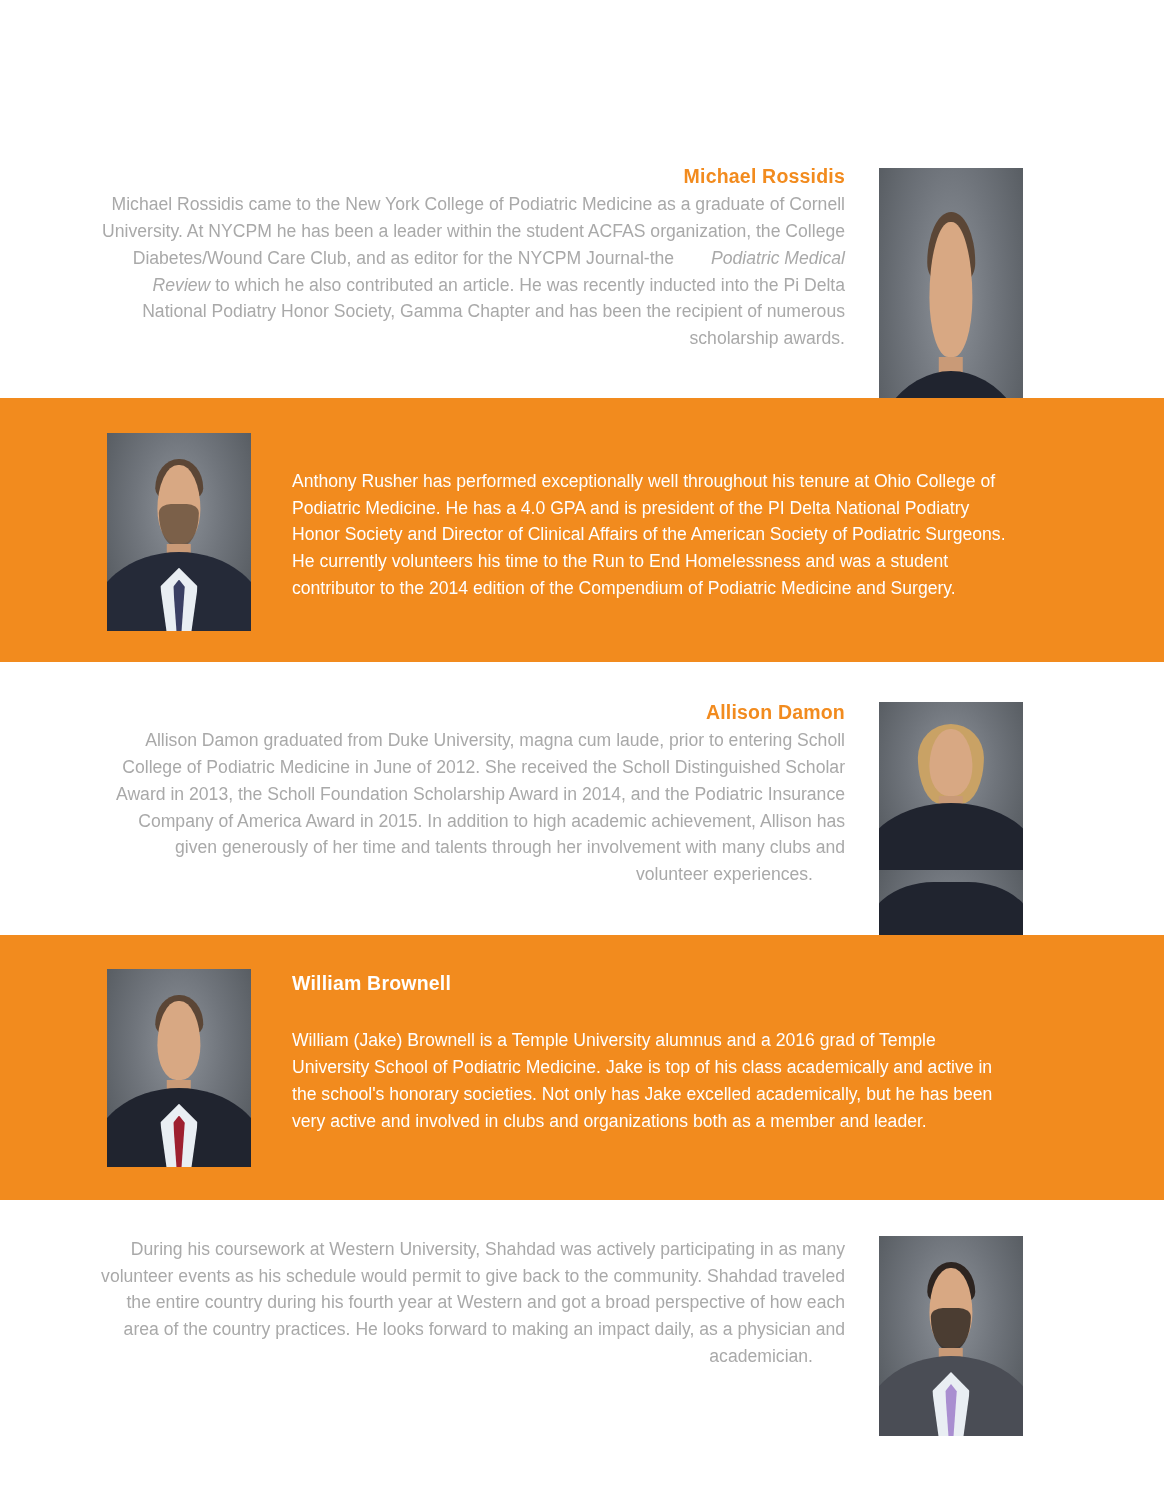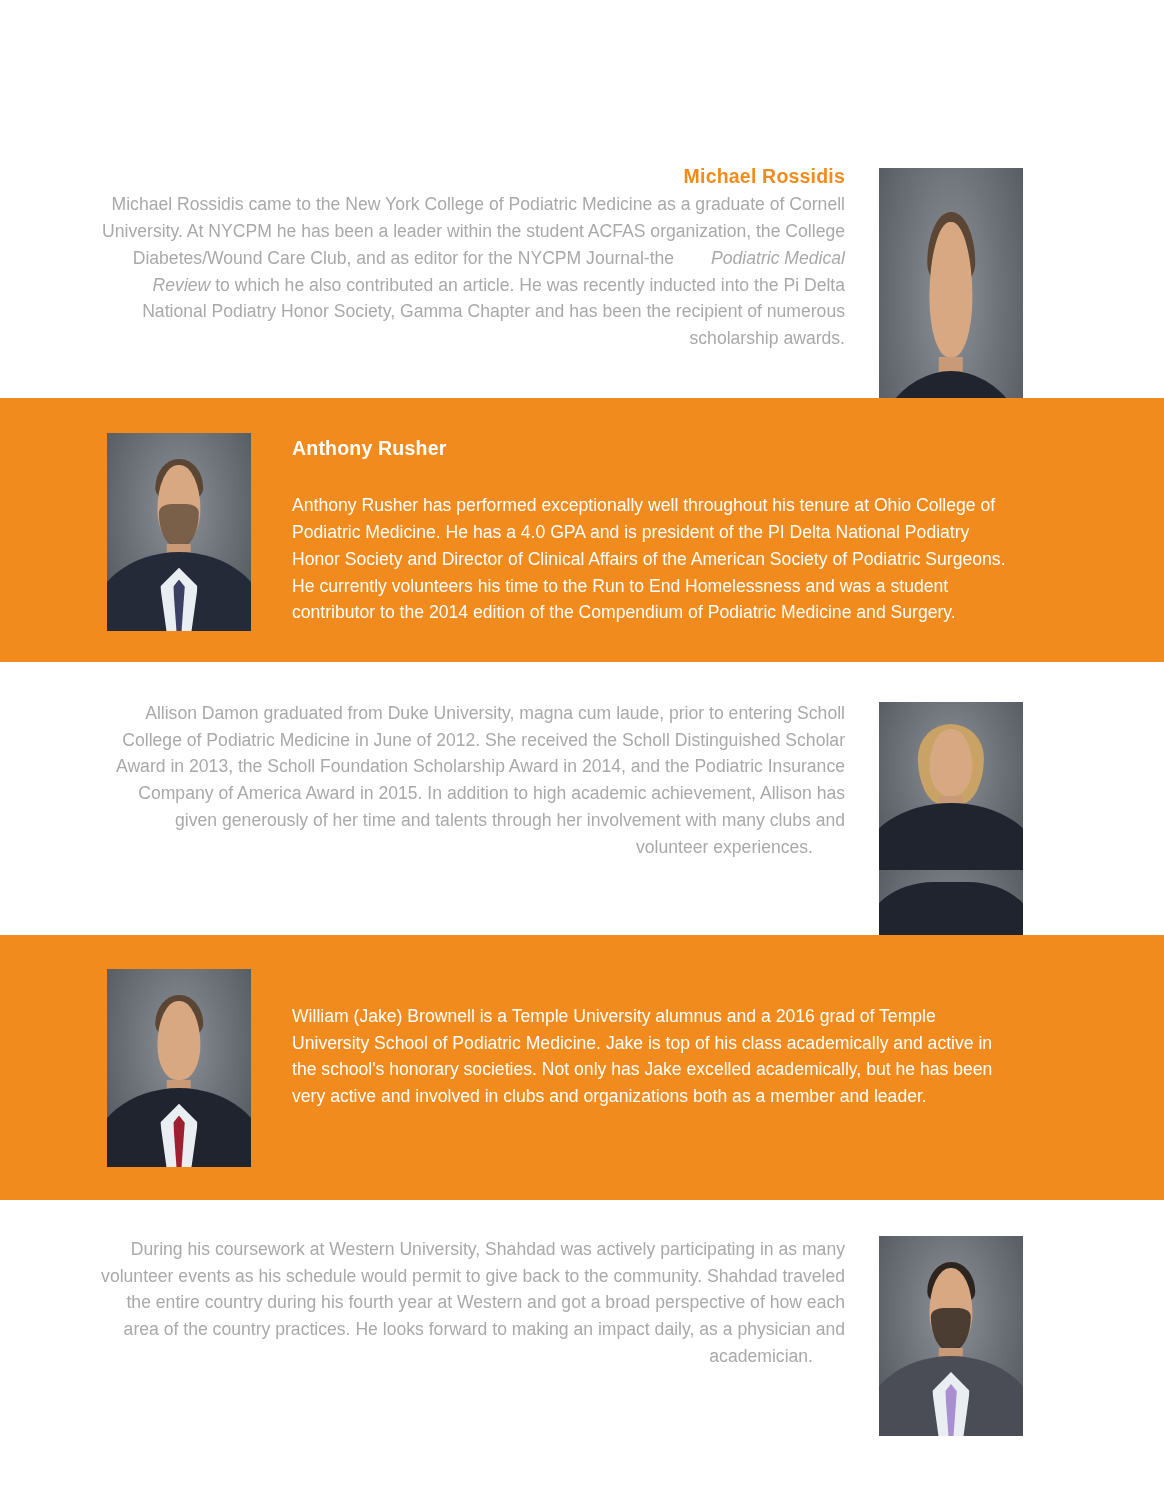--- a/index.html
+++ b/index.html
@@ -224,30 +224,30 @@
           <div class="hair"></div>
           <div class="head"></div>
           <div class="beard"></div>
           <div class="neck"></div>
           <div class="shoulders"></div>
           <div class="shirt"></div>
           <div class="tie"></div>
         </div>
       </div>
       <div class="bio" style="left:292px; top:38px; width:720px;">
-        <div class="name">Anthony Rusher</div>
         <p class="body"><span>Anthony Rusher has performed exceptionally well throughout his tenure at Ohio College of Podiatric Medicine.  He has a 4.0 GPA and is president of the PI Delta National Podiatry Honor Society and Director of Clinical Affairs of the American Society of Podiatric Surgeons. He currently volunteers his time to the Run to End Homelessness and was a student contributor to the 2014 edition of the Compendium of Podiatric Medicine and Surgery.</span><em></em><span></span></p>
       </div>
     </div>
   </div>
 
   <div class="left-rail" style="top:662px; height:273px;"></div>
   <div class="row white" style="top:662px; height:273px;">
     <div class="row-inner">
       <div class="bio" style="left:100px; top:38px; width:745px;">
+        <div class="name">Allison Damon</div>
         <p class="body"><span>Allison Damon graduated from Duke University, magna cum laude, prior to entering Scholl College of Podiatric Medicine in June of 2012. She received the Scholl Distinguished Scholar Award in 2013, the Scholl Foundation Scholarship Award in 2014, and the Podiatric Insurance Company of America Award in 2015. In addition to high academic achievement, Allison has given generously of her time and talents through her involvement with many clubs and volunteer experiences.</span><em></em><span></span></p>
       </div>
       <div class="portrait" style="left:879px; top:40px; width:144px; height:168px;">
         <div class="ph">
           <div class="bg"></div>
           <div class="hair blonde"></div>
           <div class="head"></div>
           <div class="neck"></div>
           <div class="shoulders dark"></div>
         </div>
@@ -268,20 +268,21 @@
           <div class="bg"></div>
           <div class="hair"></div>
           <div class="head"></div>
           <div class="neck"></div>
           <div class="shoulders dark"></div>
           <div class="shirt"></div>
           <div class="tie red"></div>
         </div>
       </div>
       <div class="bio" style="left:292px; top:36px; width:710px;">
+        <div class="name">William Brownell</div>
         <p class="body"><span>William (Jake) Brownell is a Temple University alumnus and a 2016 grad of Temple University School of Podiatric Medicine. Jake is top of his class academically and active in the school's honorary societies. Not only has Jake excelled academically, but he has been very active and involved in clubs and organizations both as a member and leader.</span><em></em><span></span></p>
       </div>
     </div>
   </div>
 
   <div class="left-rail" style="top:1200px; height:296px;"></div>
   <div class="row white" style="top:1200px; height:296px;">
     <div class="row-inner">
       <div class="bio" style="left:100px; top:36px; width:745px;">
         <p class="body"><span>During his coursework at Western University, Shahdad was actively participating in as many volunteer events as his schedule would permit to give back to the community. Shahdad traveled the entire country during his fourth year at Western and got a broad perspective of how each area of the country practices. He looks forward to making an impact daily, as a physician and academician.</span><em></em><span></span></p>

